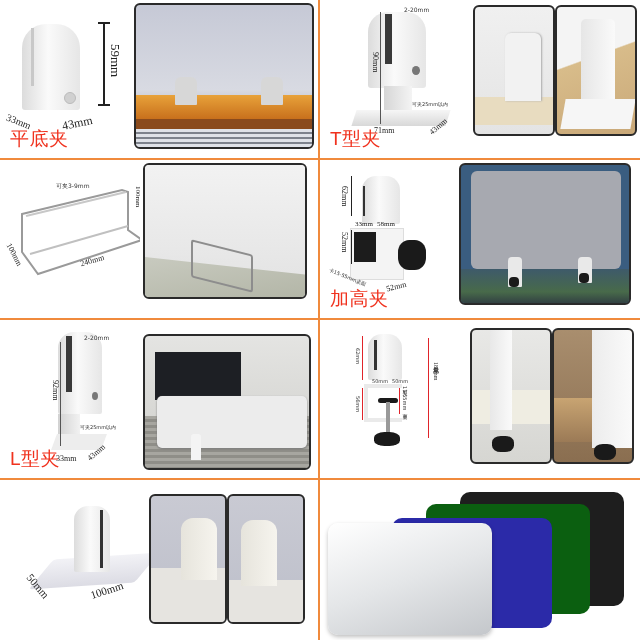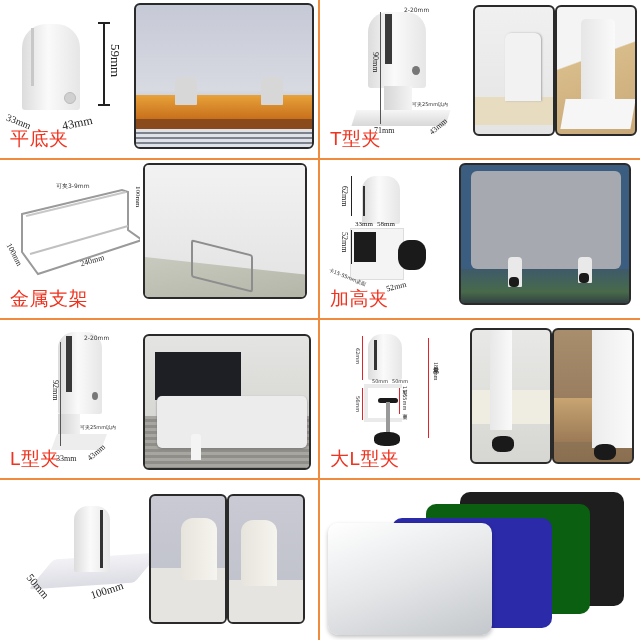--- a/index.html
+++ b/index.html
@@ -78,21 +78,20 @@
     </svg>
     <div class="dim small" style="left:56px;top:22px;font-size:6px;">可夹3-9mm</div>
     <div class="dim vtext" style="left:134px;top:26px;font-size:7px;">100mm</div>
     <div class="dim" style="left:2px;top:90px;font-size:8px;transform:rotate(62deg);">100mm</div>
     <div class="dim" style="left:80px;top:96px;font-size:8px;transform:rotate(-16deg);">240mm</div>
     <div class="photo" style="left:143px;top:3px;width:164px;height:136px;background:linear-gradient(180deg,#efefef,#e3e3e3);">
       <div style="position:absolute;left:0;top:92px;width:100%;height:44px;background:linear-gradient(170deg,#c8cabf,#b2b5a6);clip-path:polygon(0 0,100% 40%,100% 100%,0 100%);"></div>
       <div style="position:absolute;left:0;top:0;width:100%;height:100px;background:linear-gradient(180deg,#f2f2f2,#e6e6e6);clip-path:polygon(0 0,100% 0,100% 100%,0 88%);"></div>
       <div style="position:absolute;left:46px;top:82px;width:62px;height:38px;border:2px solid #8d8d8d;border-radius:3px;transform:skewY(14deg);"></div>
     </div>
-    <div class="label">金属支架</div>
   </div>
 
   <div class="cell" style="left:320px;top:160px;">
     <div class="clip" style="left:42px;top:16px;width:38px;height:48px;border-radius:14px 14px 2px 2px;"></div>
     <div style="position:absolute;left:43px;top:26px;width:2px;height:30px;background:#333;"></div>
     <div style="position:absolute;left:30px;top:68px;width:54px;height:52px;background:#f4f4f4;border:1px solid #ddd;"></div>
     <div style="position:absolute;left:34px;top:72px;width:22px;height:30px;background:#1c1c1c;"></div>
     <div class="knob" style="left:78px;top:80px;width:28px;height:30px;"></div>
     <div class="bar" style="left:31px;top:16px;width:1px;height:40px;"></div>
     <div class="bar" style="left:31px;top:70px;width:1px;height:34px;"></div>
@@ -154,21 +153,20 @@
     <div class="photo" style="left:150px;top:8px;width:82px;height:136px;background:linear-gradient(180deg,#e8e8e6,#d6d6d2);">
       <div style="position:absolute;left:0;top:60px;width:100%;height:34px;background:#efede2;"></div>
       <div class="clip" style="left:18px;top:0;width:22px;height:100px;border-radius:0;background:linear-gradient(90deg,#e8e8e8,#fafafa);"></div>
       <div class="knob" style="left:20px;top:106px;width:22px;height:16px;"></div>
     </div>
     <div class="photo" style="left:232px;top:8px;width:82px;height:136px;background:linear-gradient(180deg,#a98e6e,#8a6e50);">
       <div style="position:absolute;left:0;top:68px;width:52px;height:44px;background:linear-gradient(180deg,#c8a472,#9b7a56);"></div>
       <div class="clip" style="left:38px;top:0;width:40px;height:118px;border-radius:0;background:linear-gradient(90deg,#ececec,#fafafa);"></div>
       <div class="knob" style="left:40px;top:114px;width:22px;height:16px;"></div>
     </div>
-    <div class="label">大L型夹</div>
   </div>
 
   <div class="cell" style="left:0;top:480px;height:160px;">
     <div style="position:absolute;left:44px;top:76px;width:100px;height:30px;background:linear-gradient(180deg,#f2f2f6,#dcdce4);transform:skewX(-42deg) rotate(-4deg);border-radius:3px;"></div>
     <div class="clip" style="left:74px;top:26px;width:36px;height:66px;border-radius:14px 14px 2px 2px;"></div>
     <div style="position:absolute;left:100px;top:30px;width:3px;height:58px;background:#333;"></div>
     <div class="dim" style="left:24px;top:100px;font-size:11px;transform:rotate(50deg);">50mm</div>
     <div class="dim" style="left:90px;top:104px;font-size:11px;transform:rotate(-18deg);">100mm</div>
     <div class="photo" style="left:149px;top:14px;width:78px;height:130px;background:linear-gradient(180deg,#c9cad3,#bdbfca);">
       <div style="position:absolute;left:0;top:72px;width:100%;height:58px;background:#e6e4e0;"></div>

